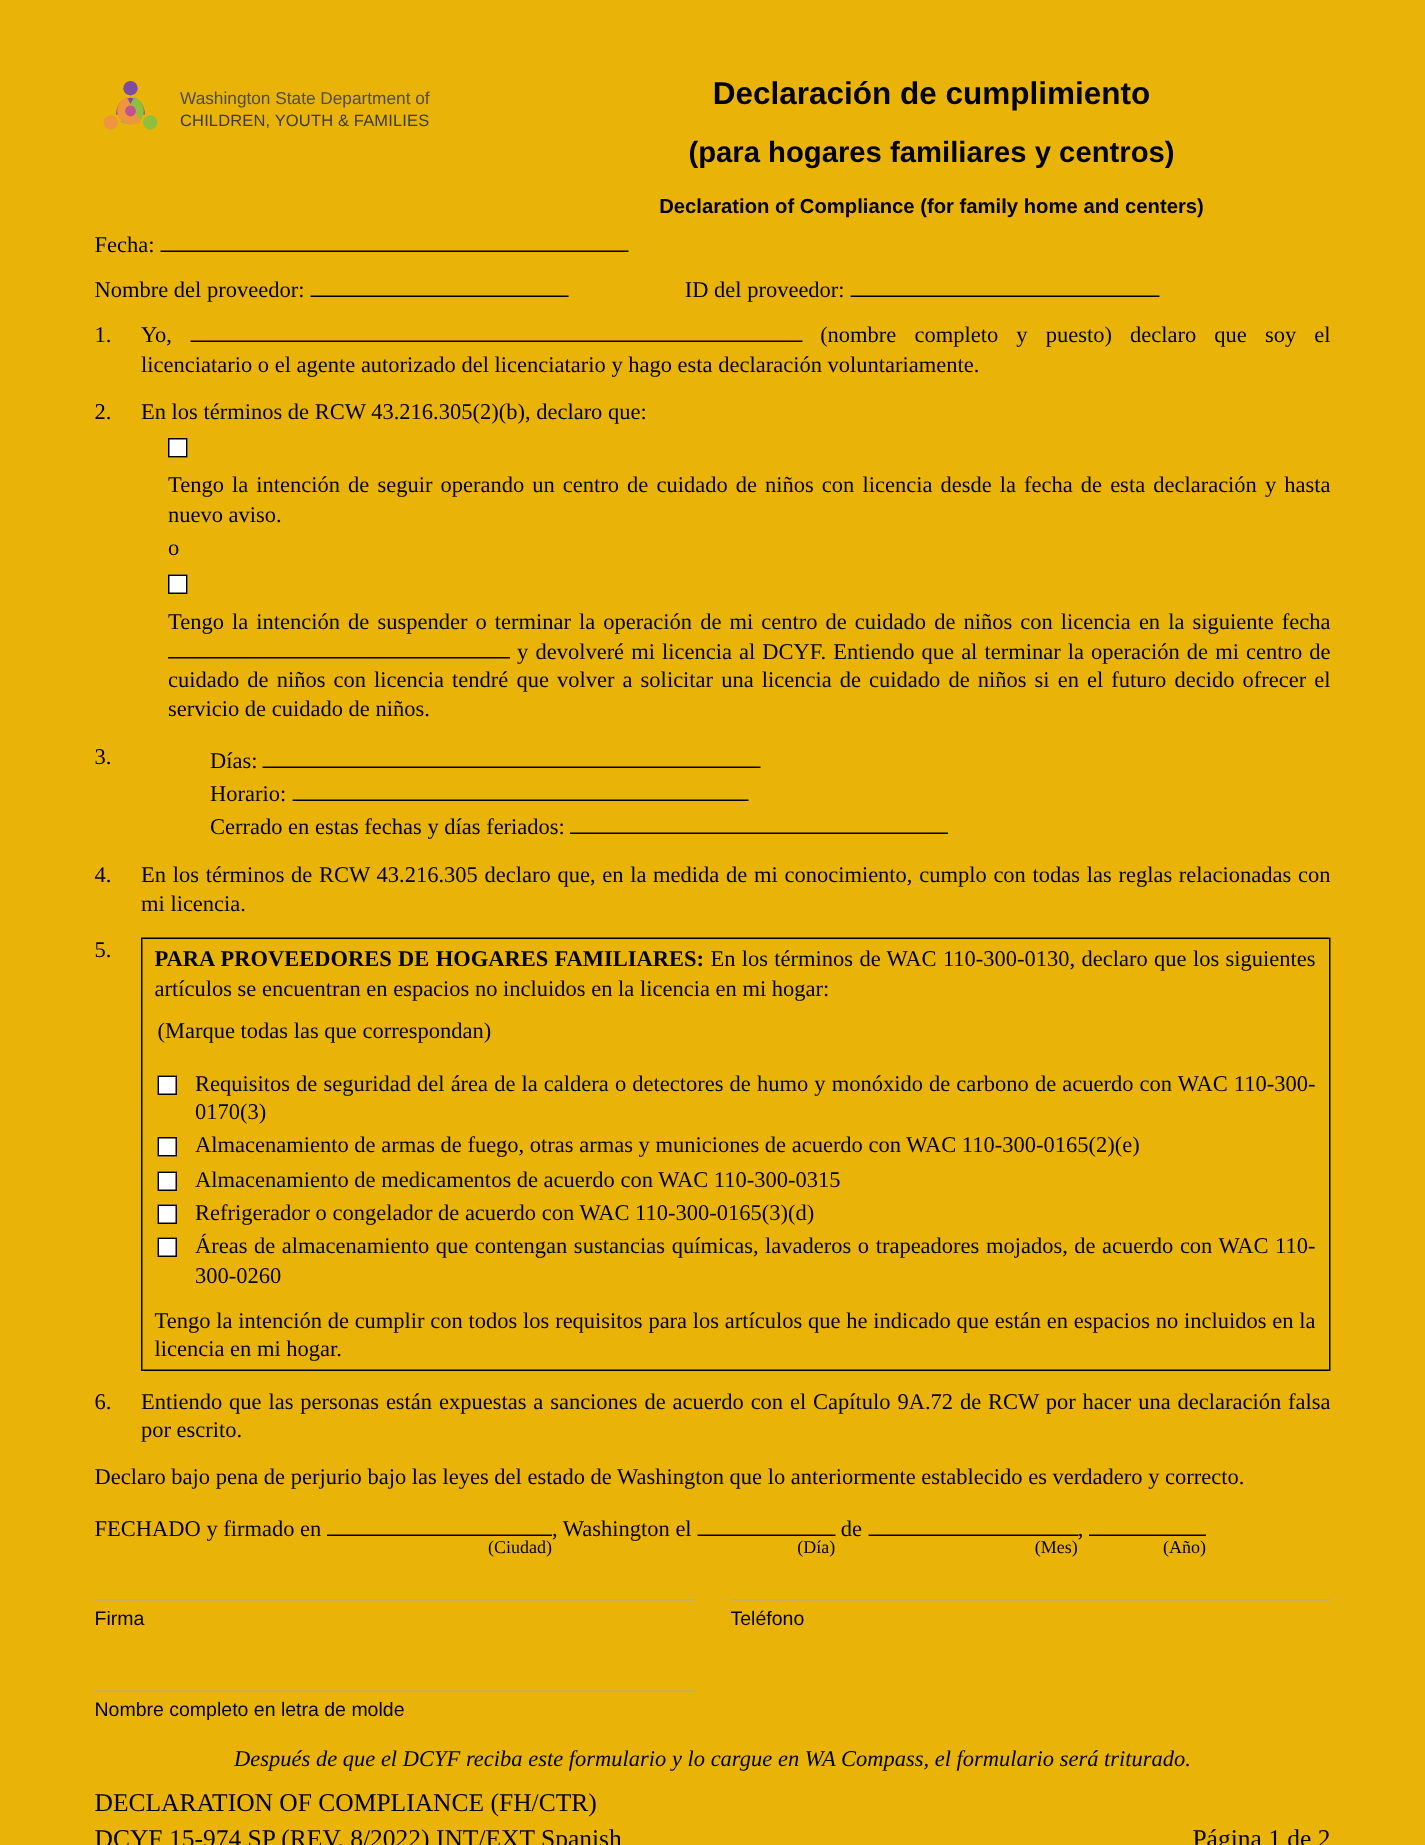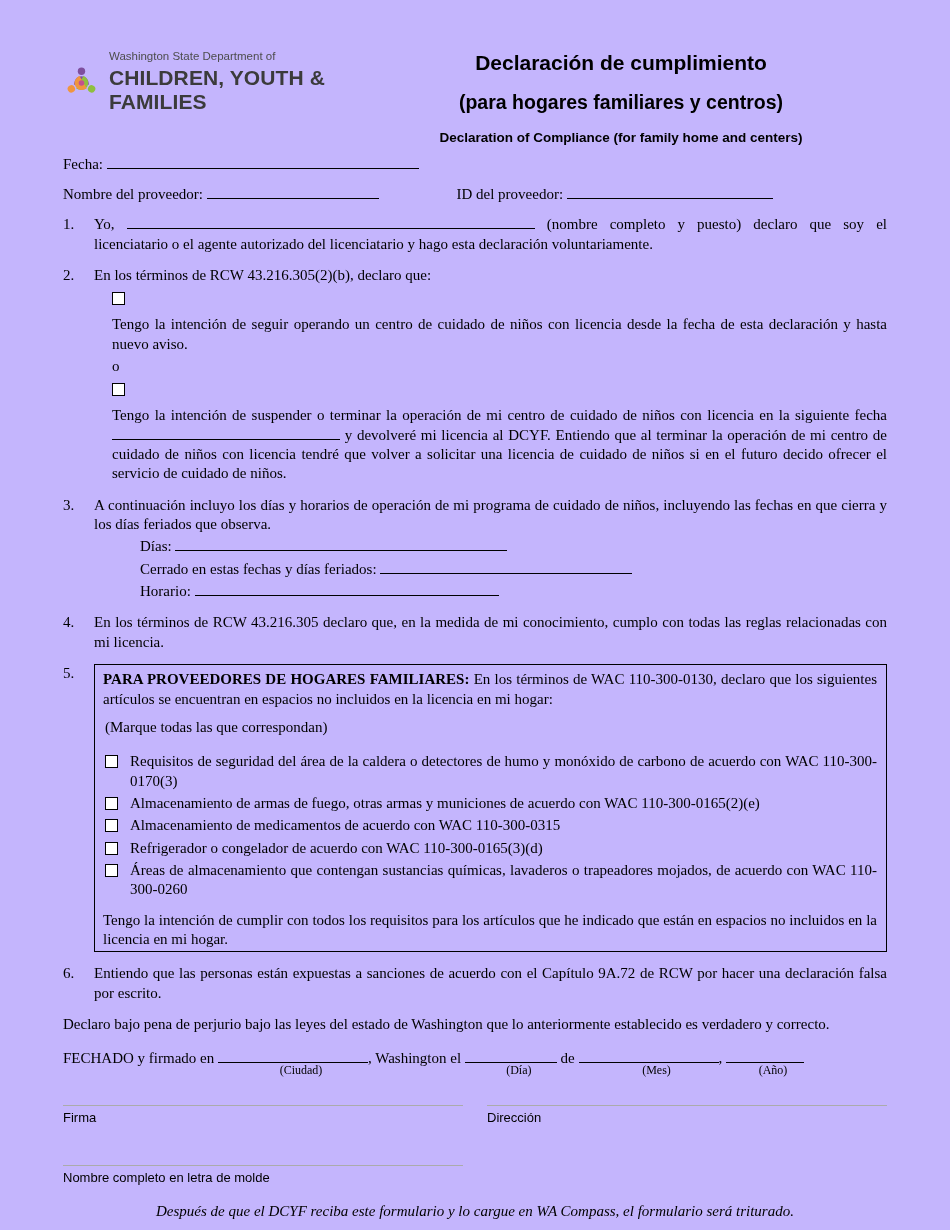--- a/index.html
+++ b/index.html
@@ -1,36 +1,36 @@
 <!DOCTYPE html>
 <html><head>
 <meta charset="utf-8">
 <style>
   * { box-sizing: border-box; margin: 0; padding: 0; }
   html, body { background: #ffffff; }
   .page {
-    width: 950px; height: 1230px; margin: 0 auto; background: #c4b5fd;
+    width: 950px; height: 1230px; margin: 0 auto; background: #eab308;
     font-family: "Liberation Serif", serif; font-size: 15px; line-height: 1.29;
     color: #000; padding: 46px 63px 31px; overflow: hidden; position: relative;
   }
   
   .header { display: flex; align-items: flex-start; margin-bottom: 8px; }
   .logo-block { width: 292px; display: flex; gap: 9px; align-items: center; padding-top: 4px; flex-shrink: 0; }
   .logo-text { font-family: "Liberation Sans", sans-serif; line-height: 1.18; }
   .logo-dept { font-size: 11.5px; color: #4d4d4d; margin-bottom: 2px; }
-  .logo-name { font-size: 21px; font-weight: bold; color: #3b3b3b; letter-spacing: 0.1px; }
+  .logo-name { font-size: 11px; font-weight: normal; color: #3b3b3b; letter-spacing: 0.1px; }
   .title-block { flex: 1; text-align: center; font-family: "Liberation Sans", sans-serif; font-weight: bold; }
   .title-main { font-size: 21px; margin: 3px 0 14px; }
   .title-sub  { font-size: 19.5px; margin: 0 0 14px; }
   .title-en   { font-size: 13.5px; }
   
   .blank { display: inline-block; border-bottom: 1.2px solid #000; height: 13px; }
   .blank-cap { display: inline-block; border-bottom: 1.2px solid #000; height: 13px; position: relative; }
   .blank-cap .cap { position: absolute; top: calc(100% + 2px); left: 16px; right: 0;
-                    text-align: center; font-size: 12px; line-height: 1.1; }
+                    text-align: right; font-size: 12px; line-height: 1.1; }
   
   .field-row { margin-bottom: 11px; }
   .id-label { margin-left: 74px; }
   .item { display: flex; margin-bottom: 12px; }
   .item-num { width: 31px; flex-shrink: 0; }
   .item-body { flex: 1; min-width: 0; }
   .jtext { text-align: justify; }
   .cb-row { display: flex; gap: 10px; margin-top: 4px; }
   .cb-indent { margin-left: 18px; flex-direction: column; }
   .cb-box { width: 13px; height: 13px; border: 1.2px solid #000; flex-shrink: 0; margin-top: 3px; background: #fff; }
@@ -116,32 +116,31 @@
       <div class="cb-row cb-indent">
         <span class="cb-box"></span>
         <p class="cb-label jtext"><span>Tengo la intención de suspender o terminar la operación de mi centro de cuidado de niños con licencia en la siguiente fecha</span> <span class="blank" style="width:228px"></span> <span>y devolveré mi licencia al DCYF. Entiendo que al terminar la operación de mi centro de cuidado de niños con licencia tendré que volver a solicitar una licencia de cuidado de niños si en el futuro decido ofrecer el servicio de cuidado de niños.</span></p>
       </div>
     </div>
   </div>
 
   <div class="item">
     <span class="item-num">3.</span>
     <div class="item-body">
-      <p class="jtext">A continuación incluyo los días y horarios de operación de mi programa de cuidado de niños, incluyendo las fechas en que cierra y los días feriados que observa.</p>
       <div class="sub-field">
         <span>Días:</span>
         <span class="blank" style="width:332px"></span>
       </div>
       <div class="sub-field">
+        <span>Horario:</span>
+        <span class="blank" style="width:304px"></span>
+      </div>
+      <div class="sub-field">
         <span>Cerrado en estas fechas y días feriados:</span>
         <span class="blank" style="width:252px"></span>
-      </div>
-      <div class="sub-field">
-        <span>Horario:</span>
-        <span class="blank" style="width:304px"></span>
       </div>
     </div>
   </div>
 
   <div class="item">
     <span class="item-num">4.</span>
     <div class="item-body">
       <p class="jtext">En los términos de RCW 43.216.305 declaro que, en la medida de mi conocimiento, cumplo con todas las reglas relacionadas con mi licencia.</p>
     </div>
   </div>
@@ -186,21 +185,21 @@
 
   <p class="perjury jtext">Declaro bajo pena de perjurio bajo las leyes del estado de Washington que lo anteriormente establecido es verdadero y correcto.</p>
 
   <p class="dated-row"><span>FECHADO y firmado en</span> <span class="blank-cap" style="width:150px"><span class="cap">(Ciudad)</span></span><span>, Washington el</span> <span class="blank-cap" style="width:92px"><span class="cap">(Día)</span></span> <span>de</span> <span class="blank-cap" style="width:140px"><span class="cap">(Mes)</span></span><span>,</span> <span class="blank-cap" style="width:78px"><span class="cap">(Año)</span></span></p>
 
   <div class="sig-grid">
     <div class="sig-cell">
       <span>Firma</span>
     </div>
     <div class="sig-cell">
-      <span>Dirección</span>
+      <span>Teléfono</span>
     </div>
     <div class="sig-cell">
       <span>Nombre completo en letra de molde</span>
     </div>
   </div>
 
   <p class="note">Después de que el DCYF reciba este formulario y lo cargue en WA Compass, el formulario será triturado.</p>
 
   <div class="footer">
     <div>

